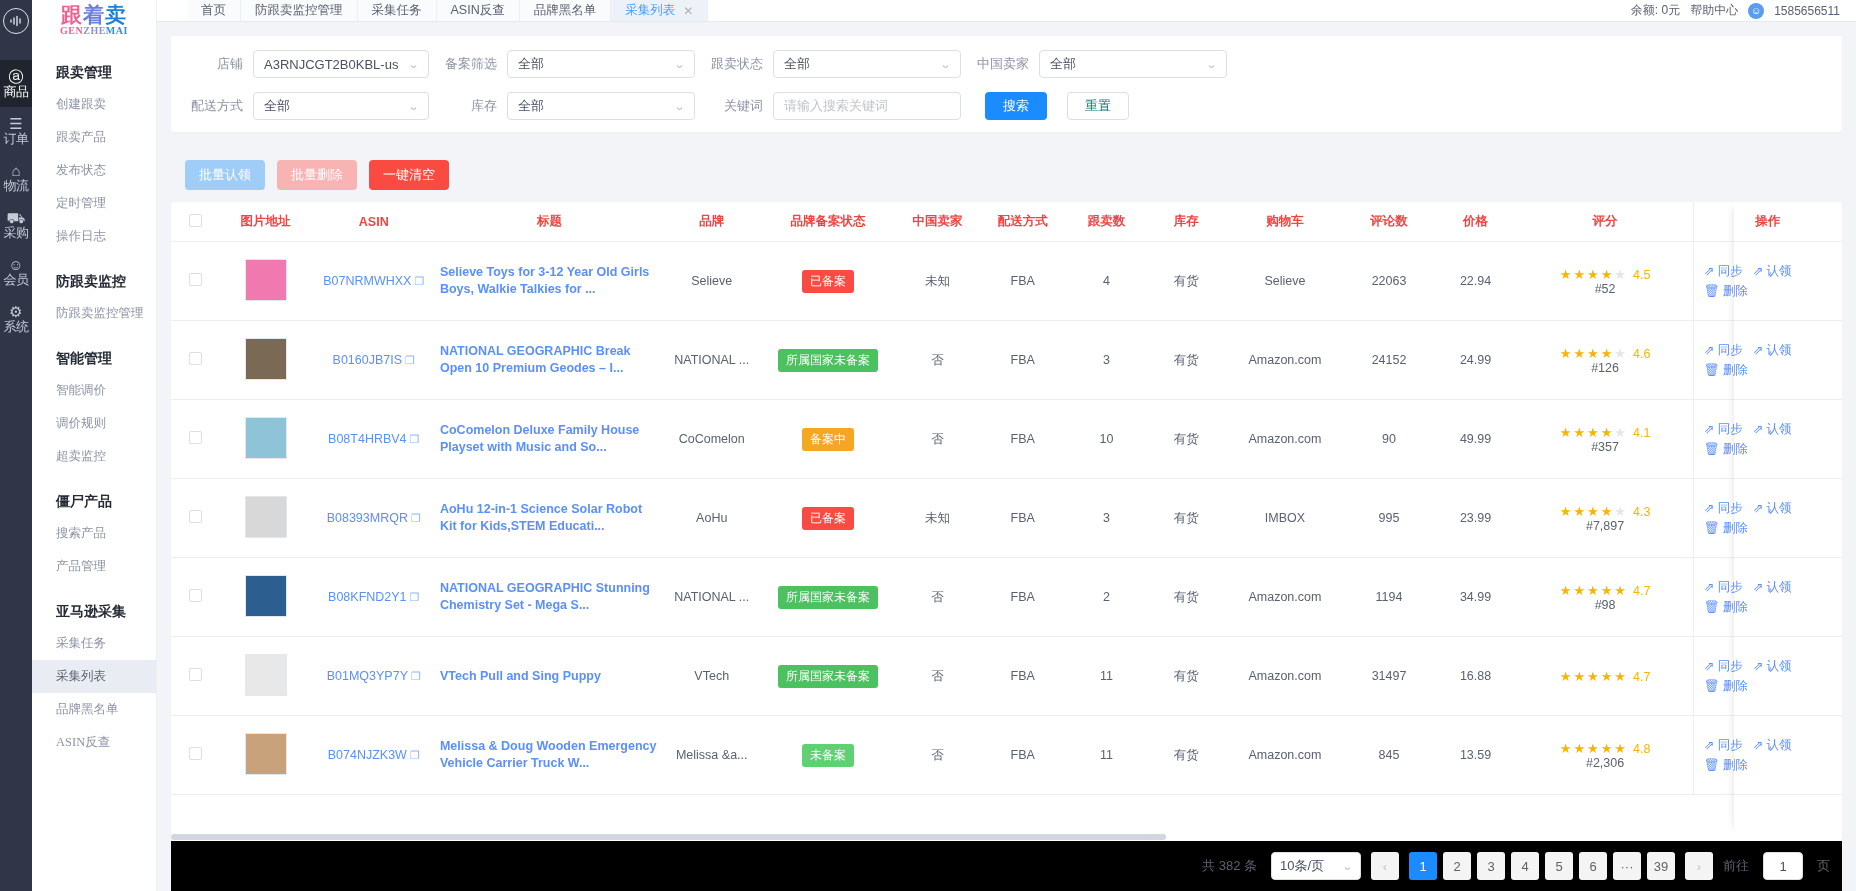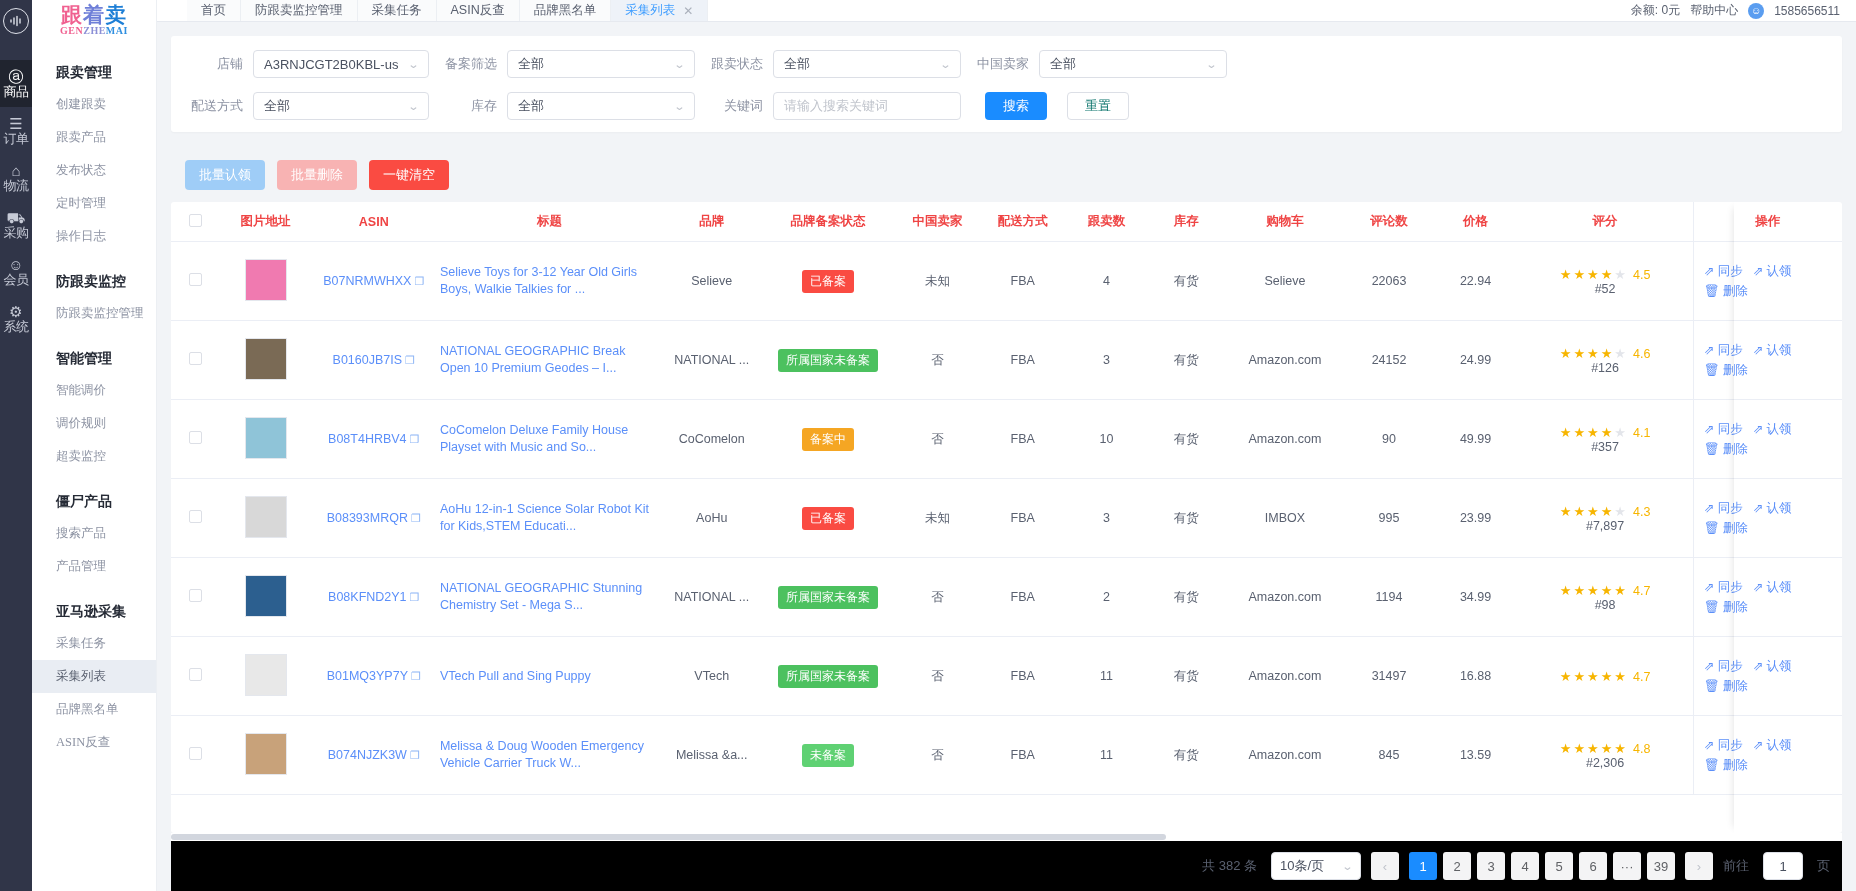--- a/index.html
+++ b/index.html
@@ -167,21 +167,21 @@
   }
   .thumb {
     width: 42px; height: 42px; border: 1px solid #e4e7ed;
     display: inline-block; background: #f7f8fa;
     background-size: cover; background-position: center;
   }
   .asin-link { color: #5b8ff9; cursor: pointer; word-break: break-all; }
   .copy-icon { color: #8fb6f5; font-size: 11px; margin-left: 3px; cursor: pointer; }
   .title-link {
     color: #5b8ff9; cursor: pointer; text-align: left;
-    display: block; line-height: 17px;
+    display: block; line-height: 17px; font-weight: bold;
   }
   .badge {
     display: inline-block; padding: 3px 8px; border-radius: 3px;
     font-size: 12px; color: #fff; white-space: nowrap;
   }
   .badge-red { background: #fa4b42; }
   .badge-green { background: #4cc15f; }
   .badge-orange { background: #f5a623; }
   .badge-lgreen { background: #5fd173; }
   .stars { color: #f7b500; font-size: 13px; letter-spacing: 2px; }

